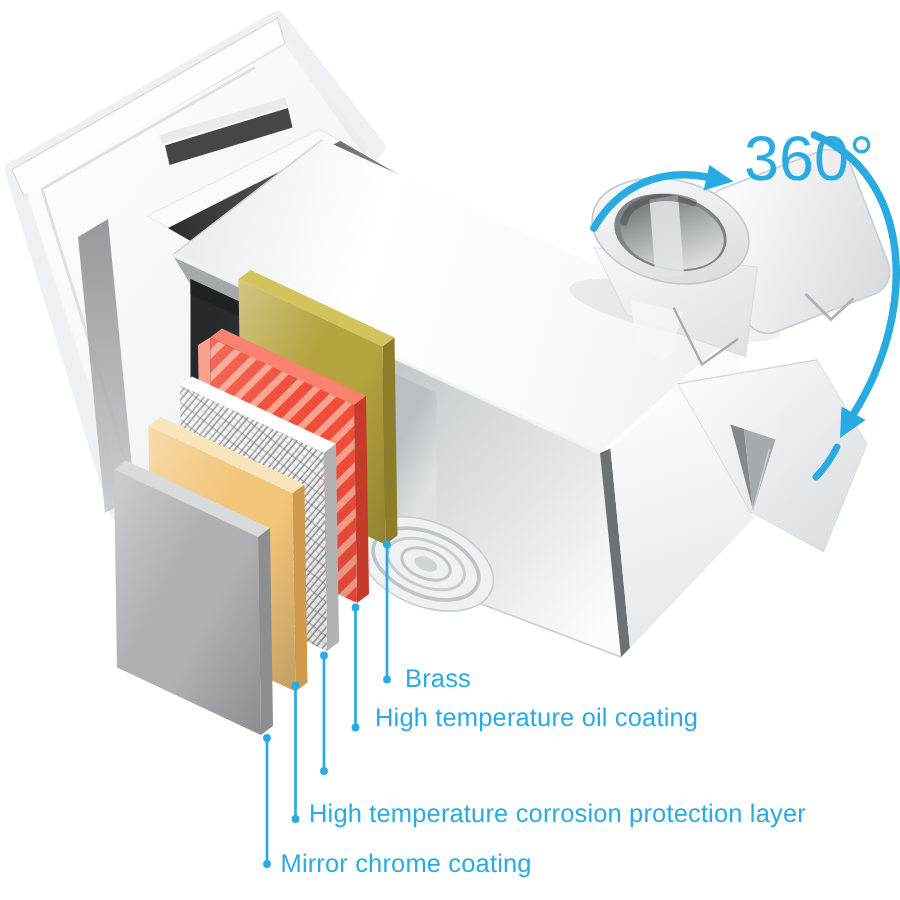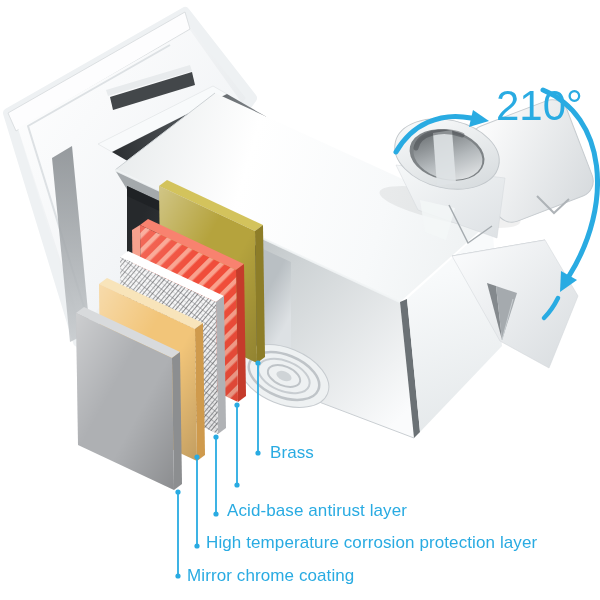--- a/index.html
+++ b/index.html
@@ -223,20 +223,20 @@
     <circle cx="237" cy="485" r="2.6"></circle>
     <circle cx="216" cy="437" r="2.6"></circle>
     <circle cx="216" cy="514" r="2.6"></circle>
     <circle cx="197" cy="457" r="2.6"></circle>
     <circle cx="197" cy="546" r="2.6"></circle>
     <circle cx="178" cy="492" r="2.6"></circle>
     <circle cx="178" cy="576" r="2.6"></circle>
   </g>
 </svg>
 
-<div class="rotation-label">210°</div>
+<div class="rotation-label">360°</div>
 
 <div class="callout" style="left:270px;top:443px">Brass</div>
-<div class="callout" style="left:227px;top:501px">Acid-base antirust layer</div>
+<div class="callout" style="left:250px;top:469px">High temperature oil coating</div>
 <div class="callout" style="left:187px;top:566px">Mirror chrome coating</div>
 <div class="callout" style="left:206px;top:533px">High temperature corrosion protection layer</div>
 
 </div>
 
 </body></html>

